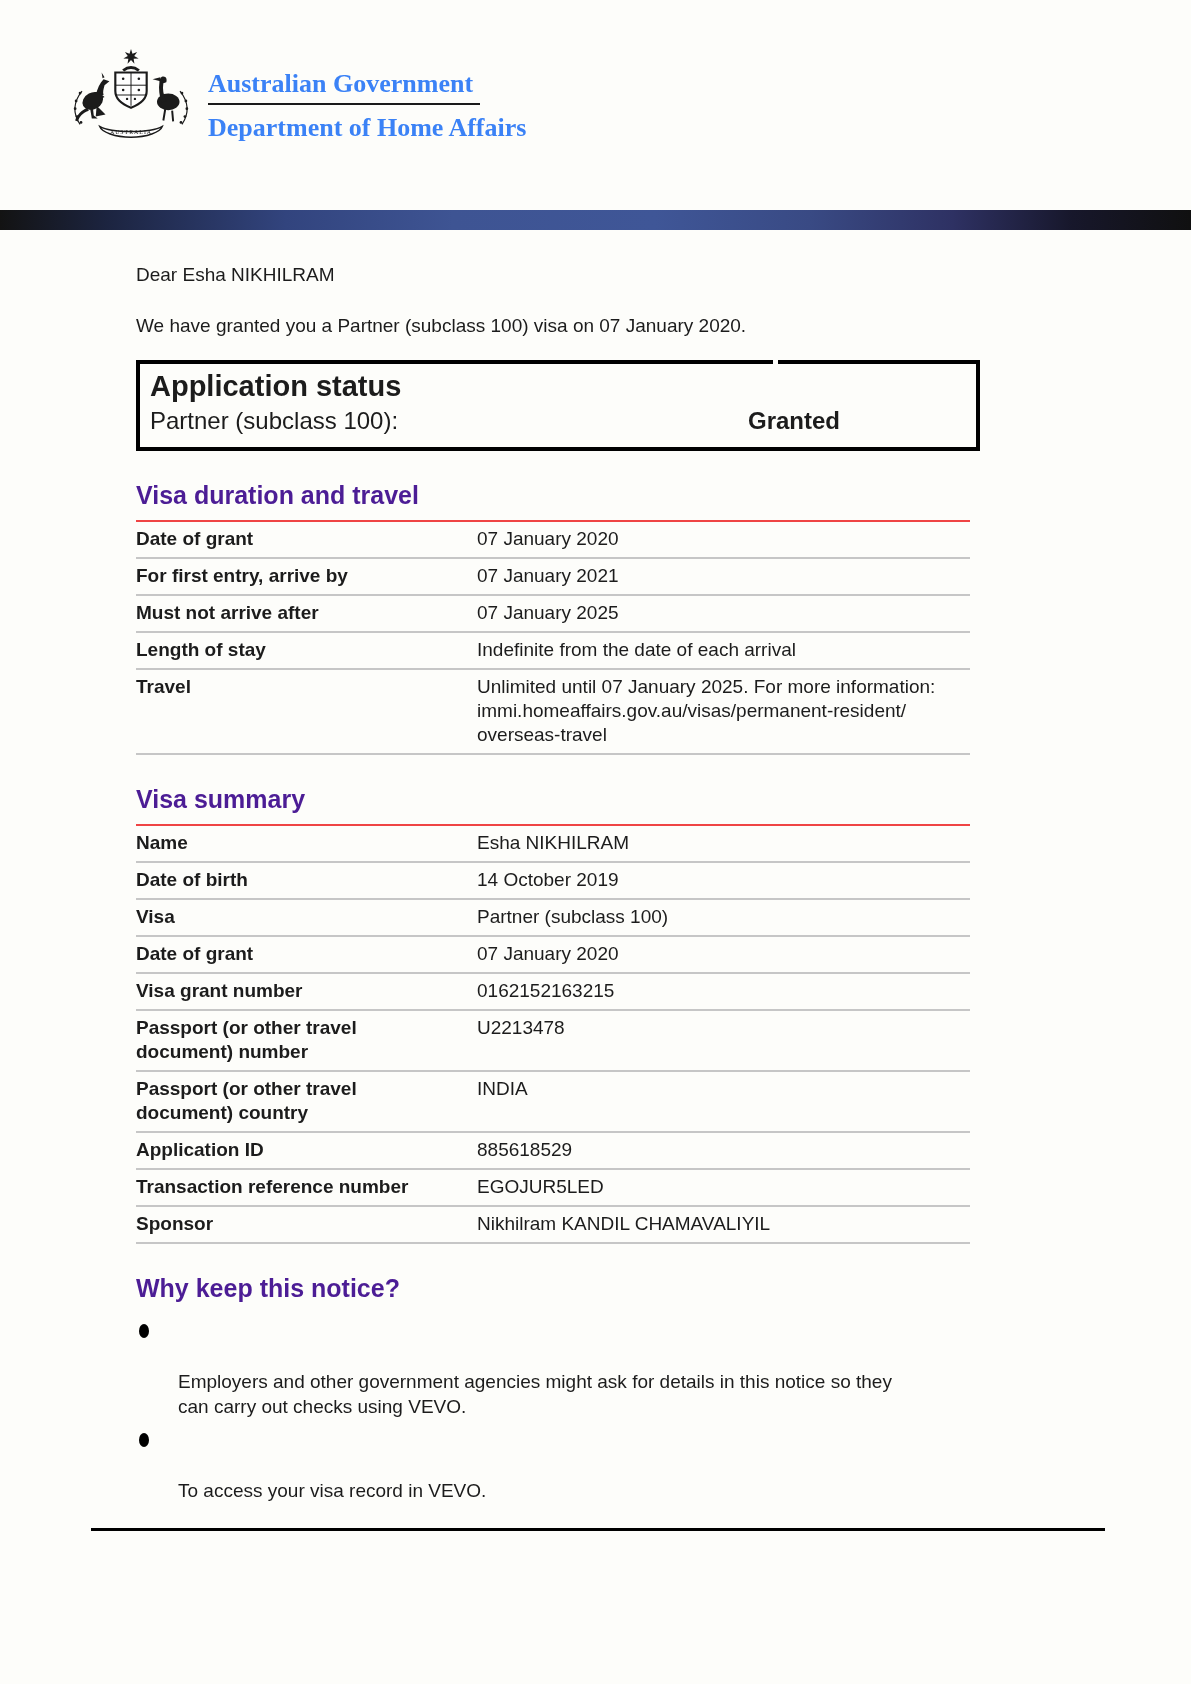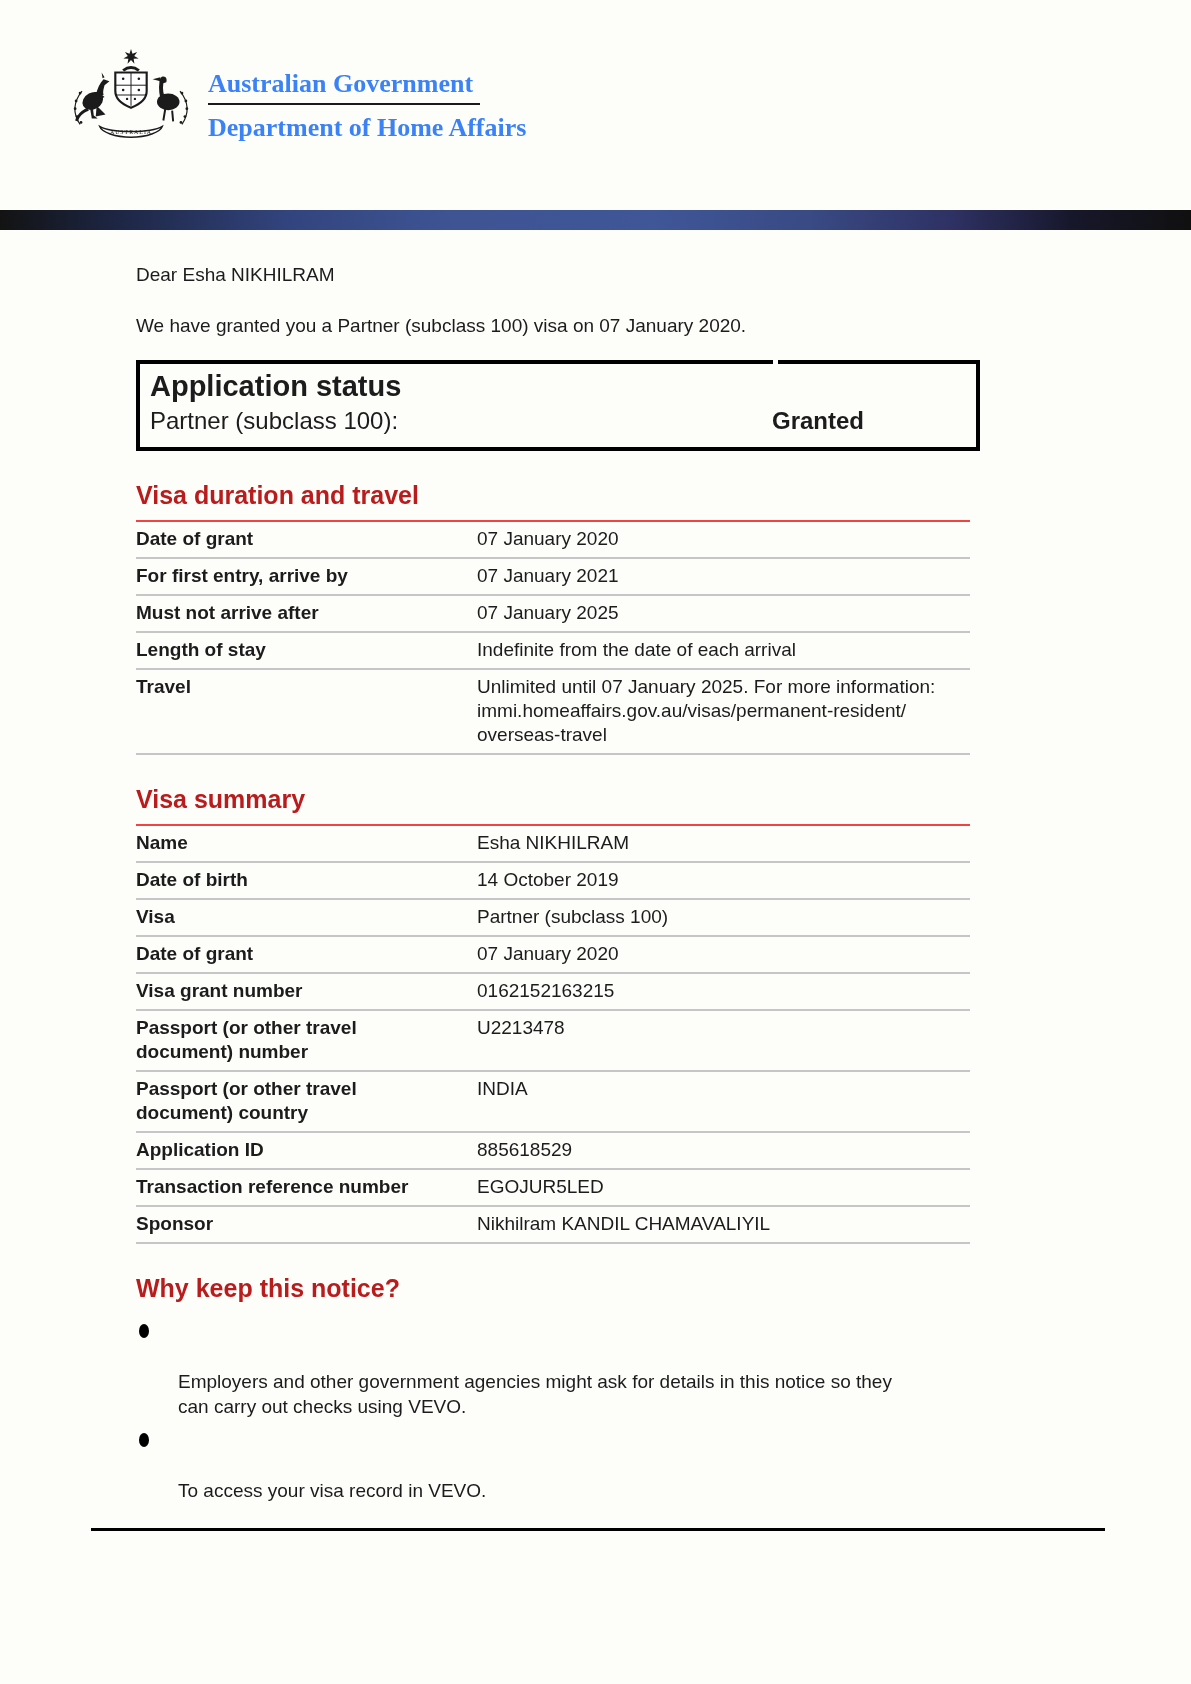--- a/index.html
+++ b/index.html
@@ -24,24 +24,24 @@
   }
   
   .content{position:absolute;top:230px;left:136px;width:834px}
   .greeting{margin-top:33px;font-size:19px;line-height:24px}
   .intro{margin-top:27px;font-size:19px;line-height:24px}
   
   .app-box{margin-top:22px;border:4px solid #000;position:relative;
            padding:6px 10px 10px;width:816px;background:transparent}
   .app-title{font-size:29px;font-weight:bold;line-height:32px}
   .app-row{font-size:24px;line-height:32px;margin-top:3px}
-  .granted{position:absolute;left:632px;bottom:12px;font-size:24px;font-weight:bold}
+  .granted{position:absolute;left:608px;bottom:12px;font-size:24px;font-weight:bold}
   .notch{position:absolute;top:-4px;left:633px;width:5px;height:4px;background:#fdfdfa}
   
-  .section-title{font-size:25px;font-weight:bold;margin:30px 0 10px;color:#b91c1c}
+  .section-title{font-size:25px;font-weight:bold;margin:30px 0 10px;color:#4c1d95}
   .tbl{border-top:2px solid #ef4444}
   .trow{display:flex;border-bottom:2px solid #c6c6c6;padding:5px 0 6px}
   .lbl{width:341px;flex:none;box-sizing:border-box;padding-right:12px;
        font-weight:bold;font-size:19px;line-height:24px;white-space:pre-line}
   .val{flex:1;font-size:19px;line-height:24px;white-space:pre-line}
   
   .why-list{margin:16px 0 0;padding:0;list-style:none}
   .why-item{position:relative;padding-left:42px;font-size:19px;line-height:25px;
             margin-bottom:9px;white-space:pre-line}
   .bullet{position:absolute;left:3px;top:5px;width:10px;height:14px;

